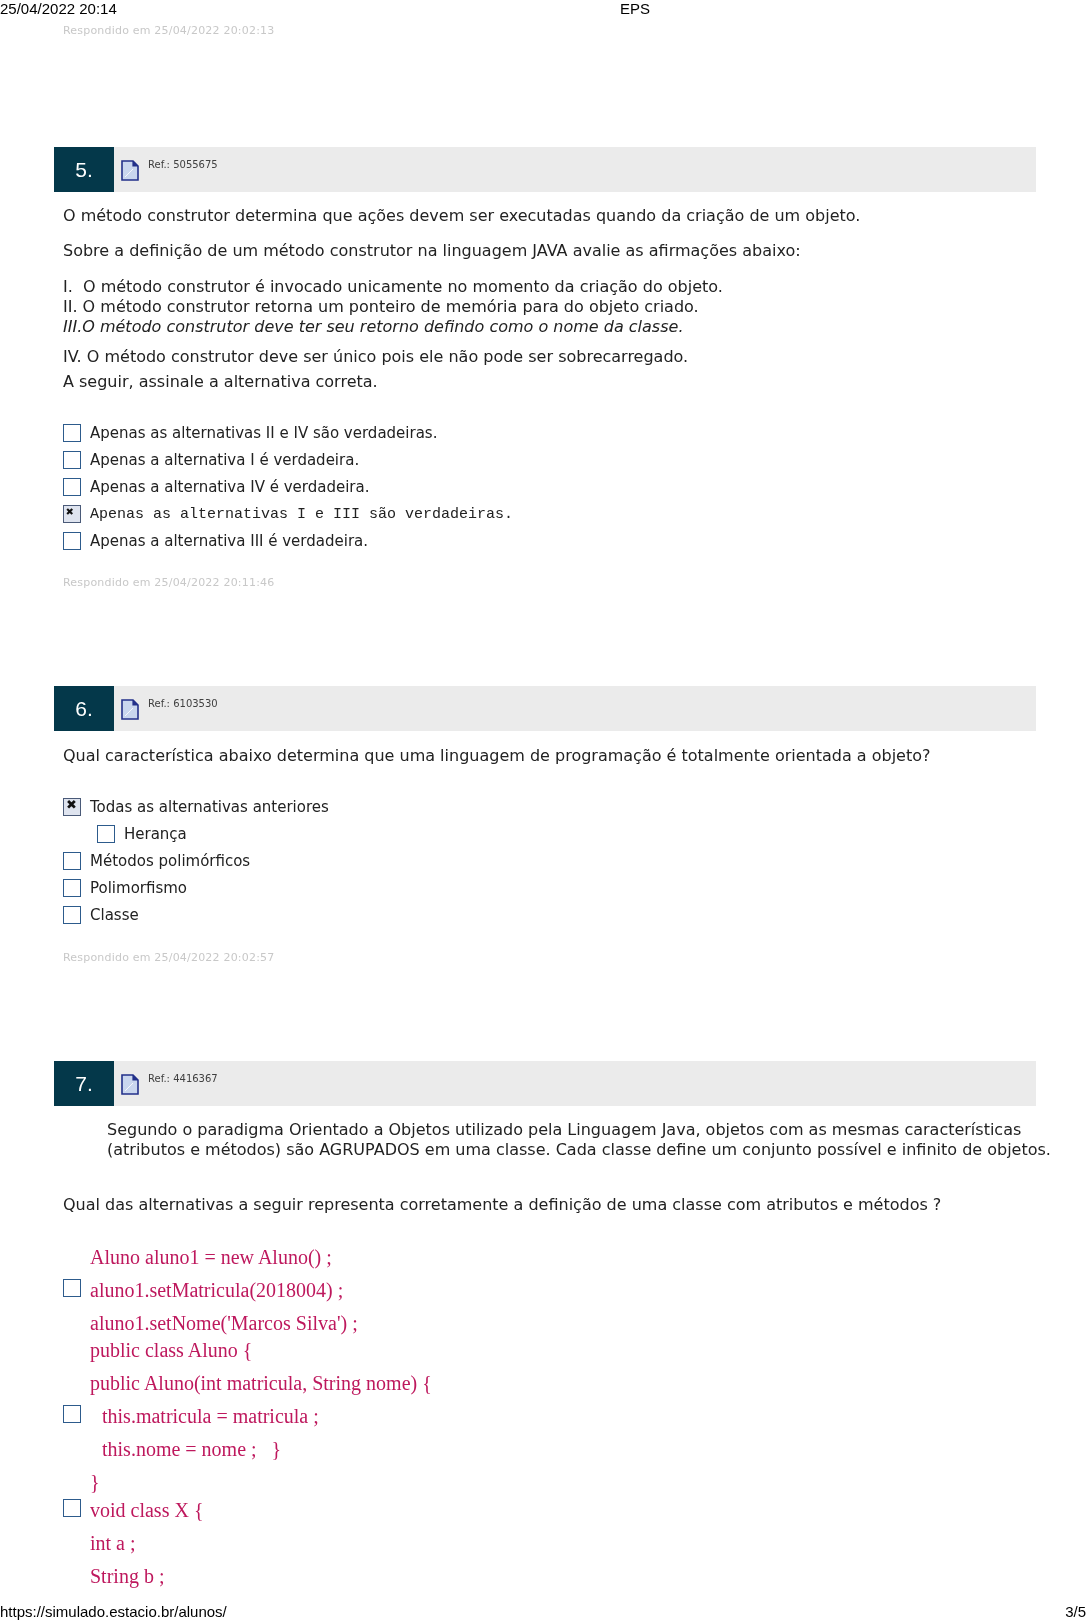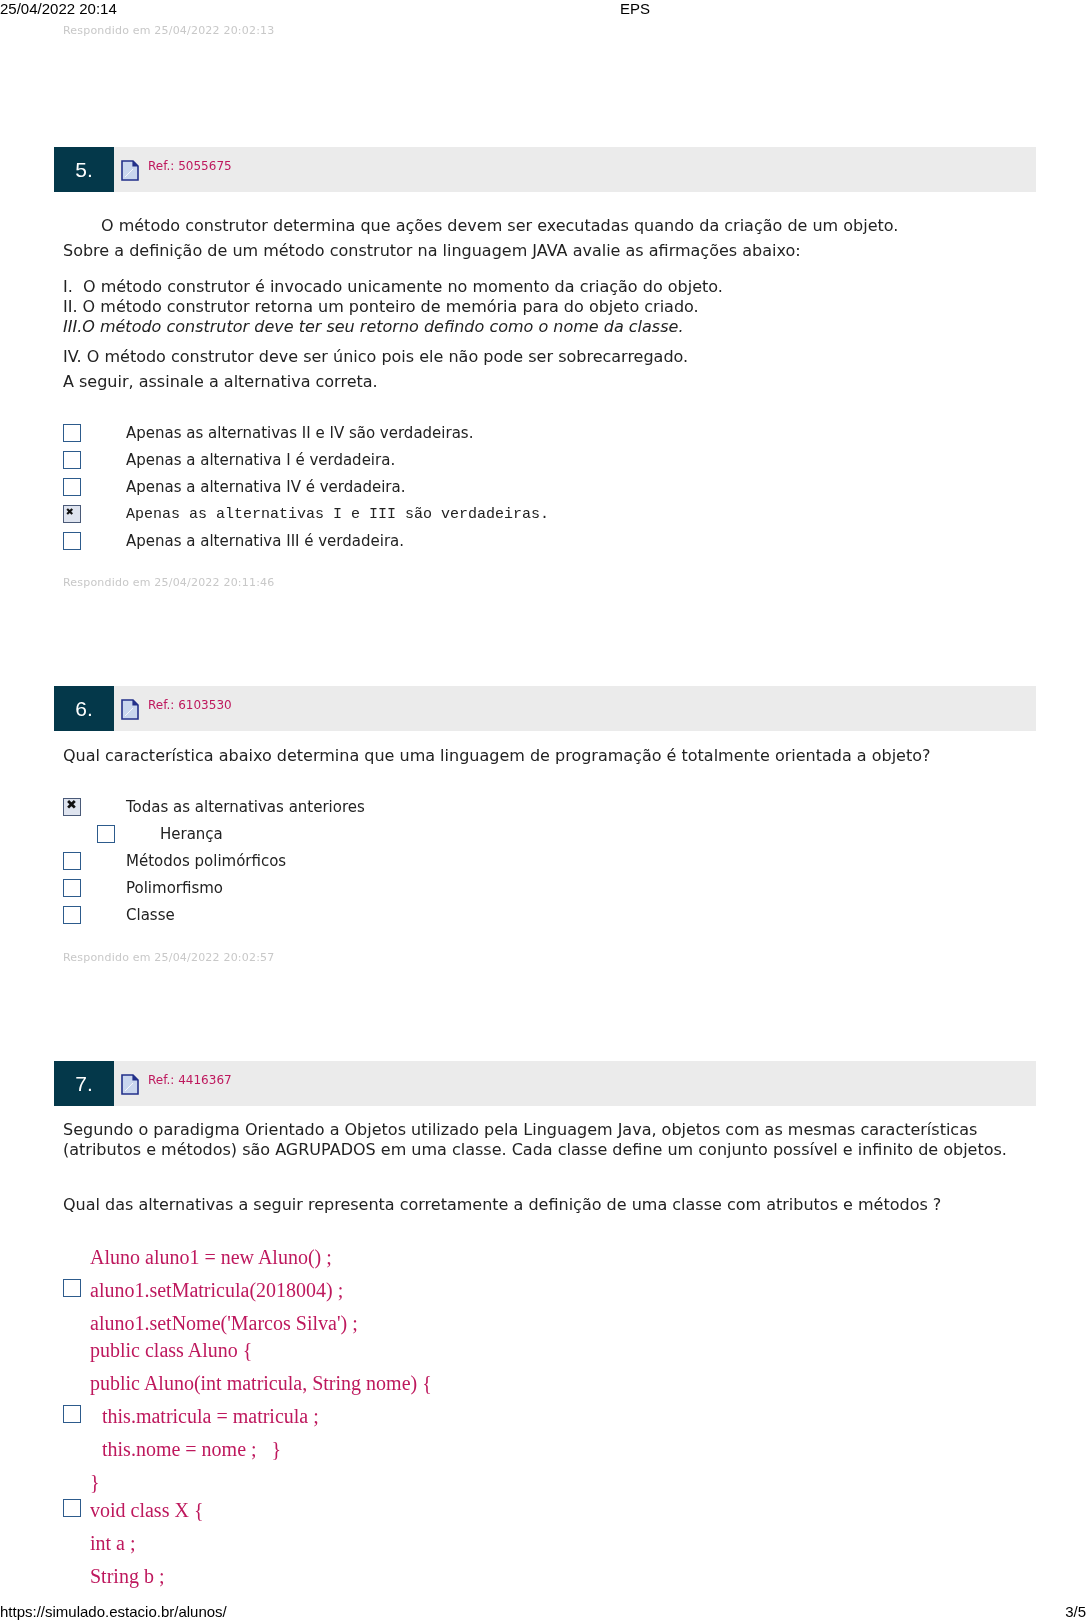--- a/index.html
+++ b/index.html
@@ -29,30 +29,30 @@
       position: absolute; left: 0; top: 0; width: 60px; height: 45px;
       background: #04384a; color: #fff;
       font-family: "Liberation Sans", sans-serif; font-size: 21px;
       display: flex; align-items: center; justify-content: center;
     }
     .q-doc-icon {
       position: absolute; left: 67px; top: 13px; width: 18px; height: 21px;
     }
     .q-ref {
       position: absolute; left: 94px; top: 12px;
-      font-size: 12px; color: #be185d;
+      font-size: 10px; color: #404040;
     }
 
     .text {
       position: absolute; left: 63px; font-size: 16px; color: #222; line-height: 20px;
       white-space: pre;
     }
-    .text.wrap { white-space: normal; width: 960px; }
+    .text.wrap { white-space: normal; width: 960px; margin-left: 44px; }
 
-    .option { position: absolute; left: 63px; height: 20px; display: flex; align-items: center; gap: 36px; }
+    .option { position: absolute; left: 63px; height: 20px; display: flex; align-items: center; }
     .checkbox {
       width: 18px; height: 18px; border: 1.5px solid #2d5b8c; background: #fff;
       flex: 0 0 18px; position: relative;
     }
     .checkbox.checked { background: #dfe4ef; border-color: #4a5a78; }
     .checkbox.checked::after {
       content: "\2716"; position: absolute; left: 2px; top: -2px;
       font-size: 13px; color: #111; font-weight: bold;
     }
     .option .label { margin-left: 9px; font-size: 15px; color: #222; white-space: pre; }
@@ -73,21 +73,21 @@
 <div class="q-header" style="top:147px;">
   <div class="q-num">5.</div>
   <svg class="q-doc-icon" viewBox="0 0 18 21">
     <path d="M1 1 H12 L17 6 V20 H1 Z" fill="#c9d6ee" stroke="#23318a" stroke-width="1.6"></path>
     <path d="M12 1 V6 H17" fill="#23318a" stroke="#23318a" stroke-width="1.2"></path>
     <path d="M4 17 L12 9" stroke="#ffffff" stroke-width="1" opacity="0.8"></path>
   </svg>
   <span class="q-ref">Ref.: 5055675</span>
 </div>
 
-<div class="text" style="top:216px;margin-left:38px;">O método construtor determina que ações devem ser executadas quando da criação de um objeto.</div>
+<div class="text" style="top:206px;">O método construtor determina que ações devem ser executadas quando da criação de um objeto.</div>
 <div class="text" style="top:241px;">Sobre a definição de um método construtor na linguagem JAVA avalie as afirmações abaixo:</div>
 <div class="text" style="top:277px;">I.  O método construtor é invocado unicamente no momento da criação do objeto.</div>
 <div class="text" style="top:297px;">II. O método construtor retorna um ponteiro de memória para do objeto criado.</div>
 <div class="text" style="top:317px;font-style:italic;">III.O método construtor deve ter seu retorno defindo como o nome da classe.</div>
 <div class="text" style="top:347px;">IV. O método construtor deve ser único pois ele não pode ser sobrecarregado.</div>
 <div class="text" style="top:372px;">A seguir, assinale a alternativa correta.</div>
 
 <div class="option" style="top:423px;">
   <span class="checkbox"></span>
   <span class="label">Apenas as alternativas II e IV são verdadeiras.</span>

